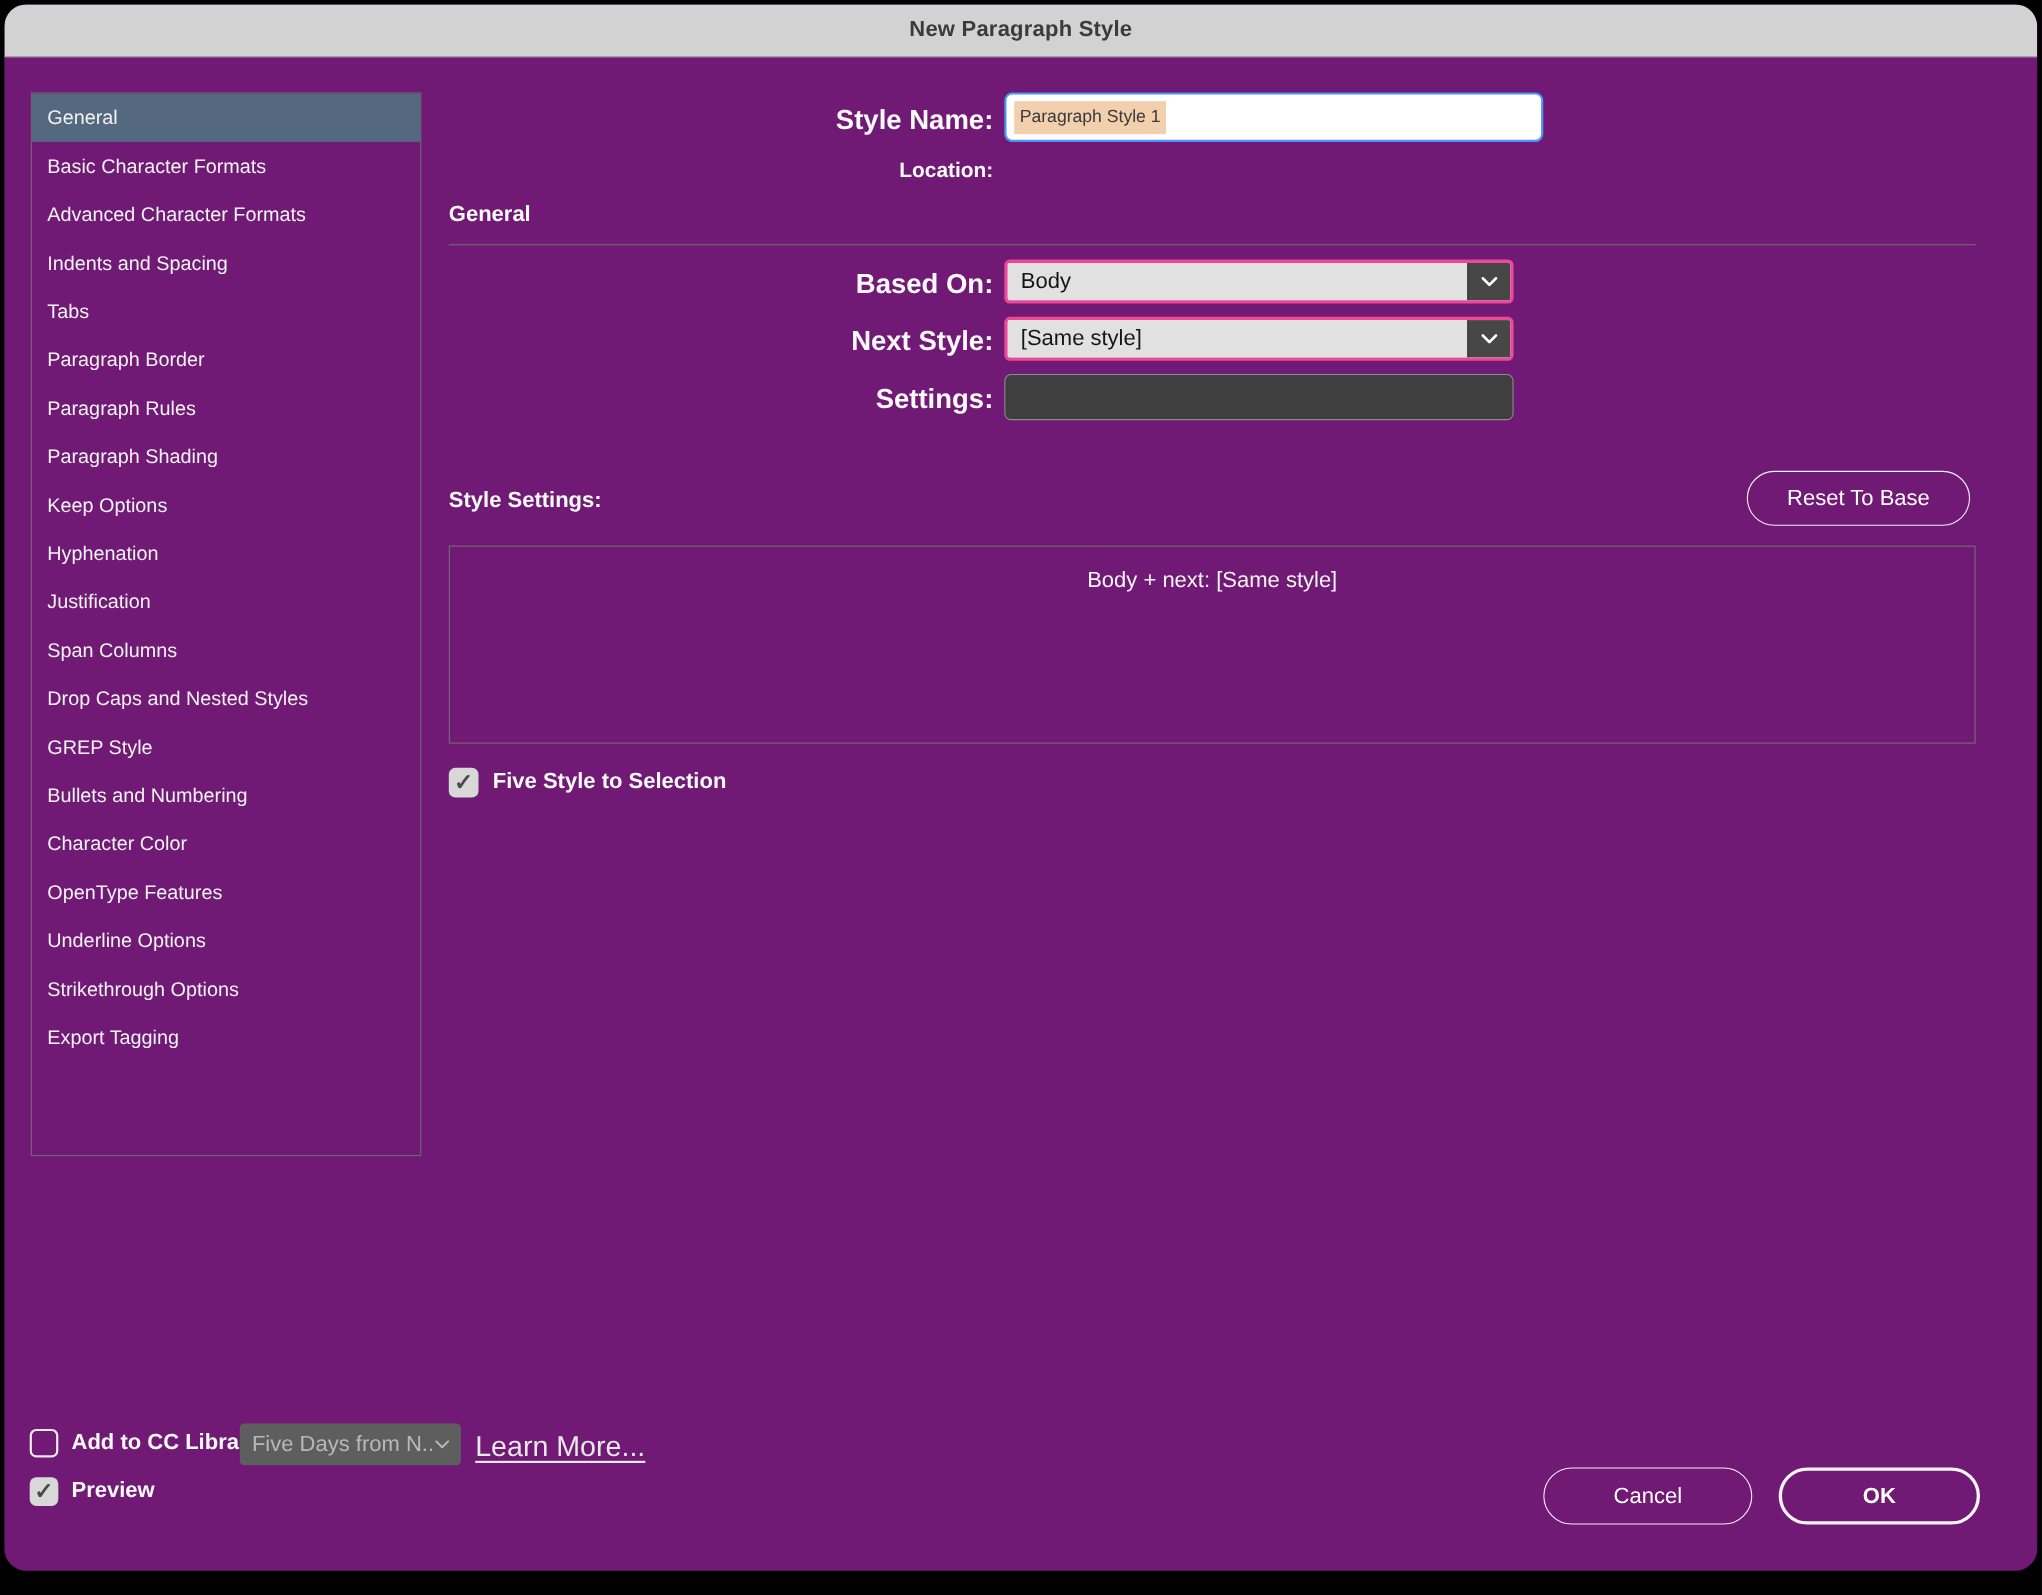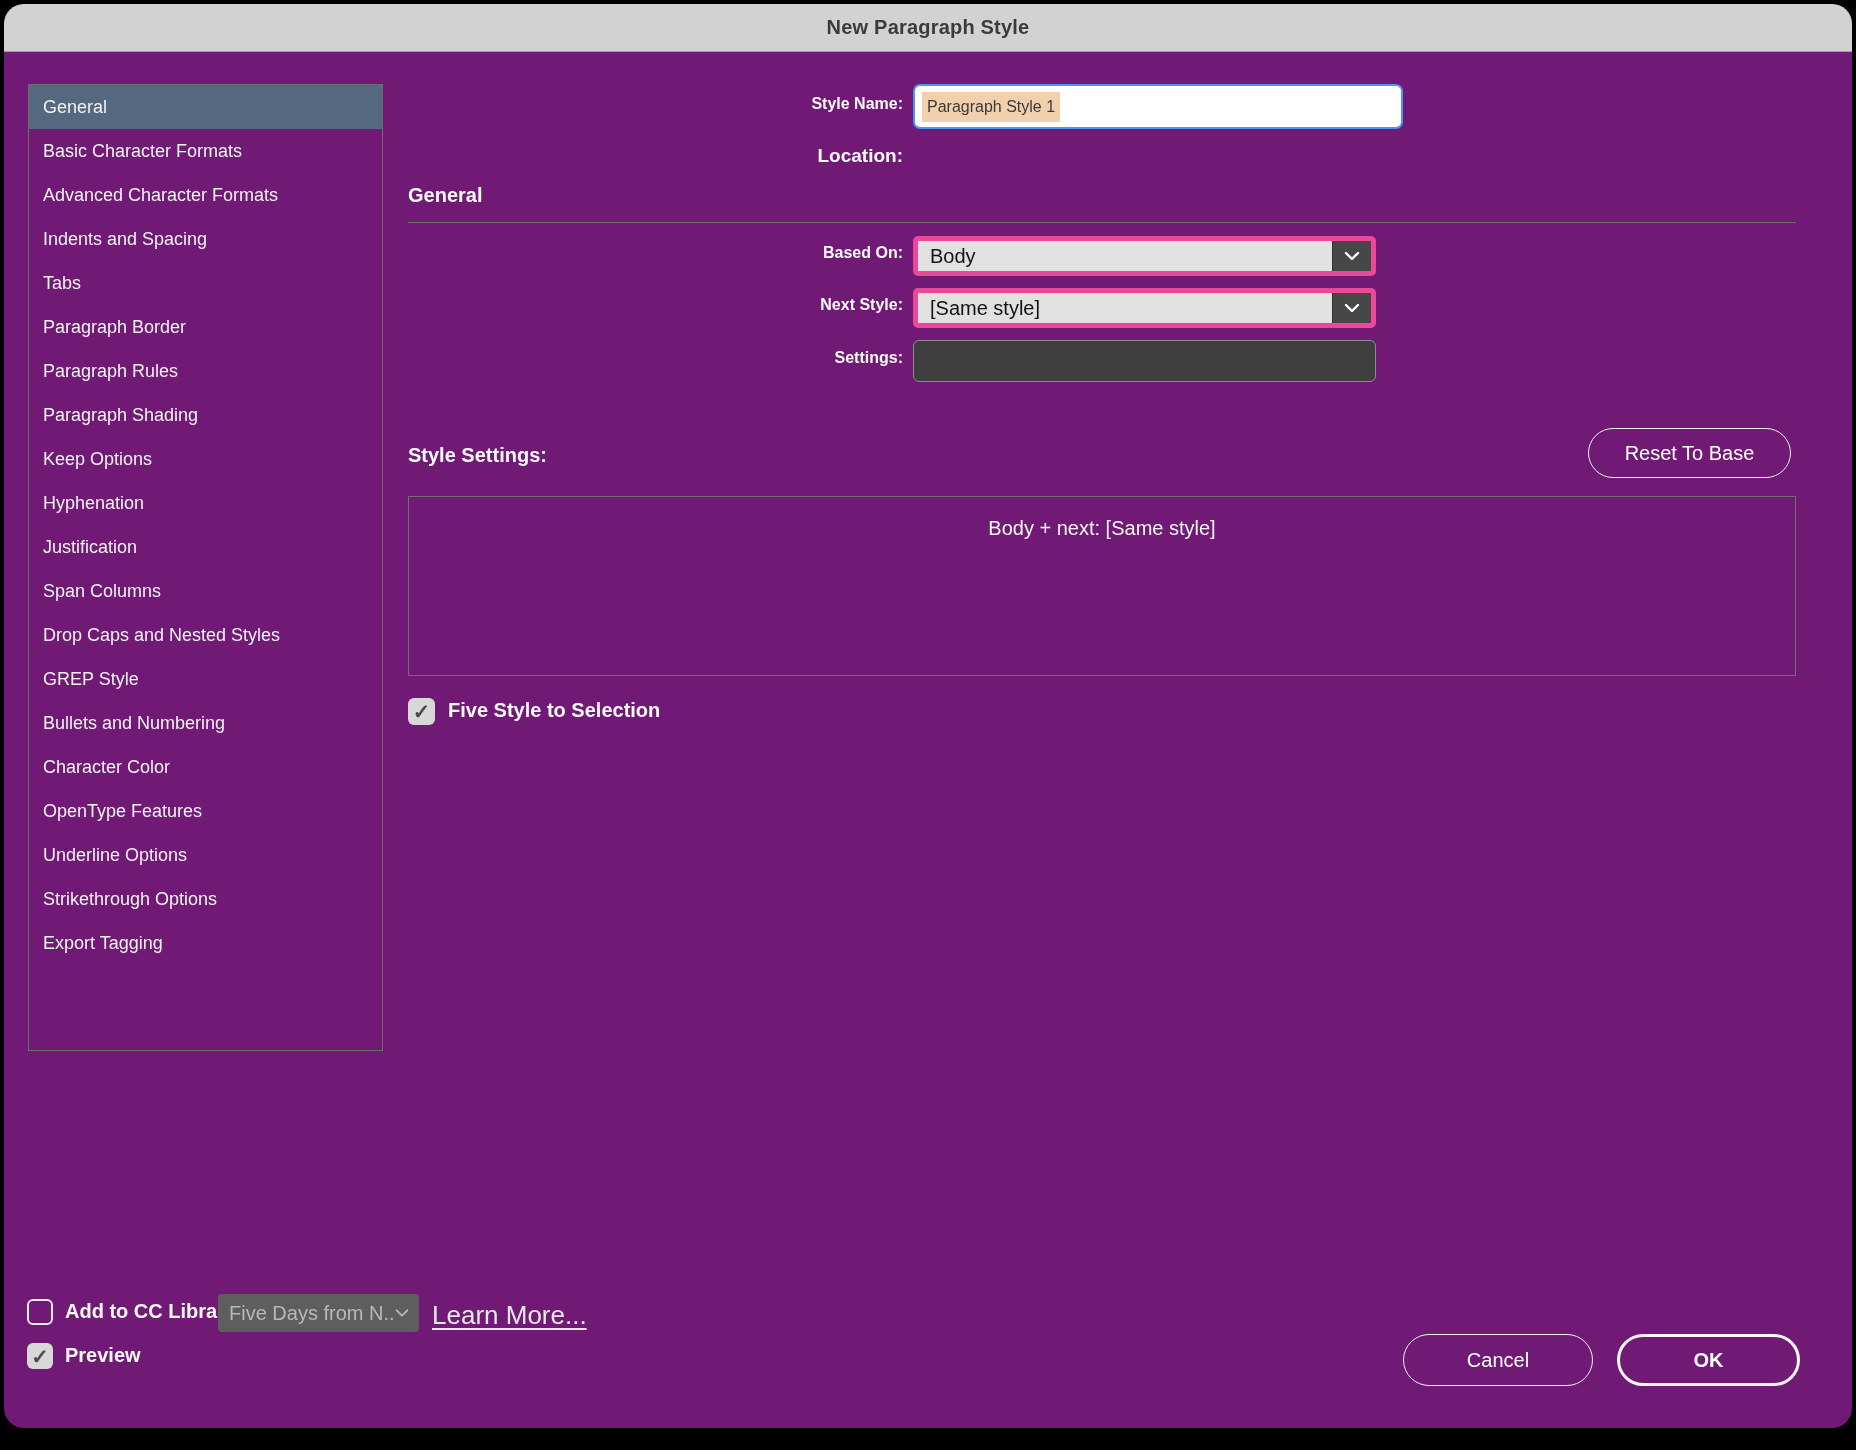--- a/index.html
+++ b/index.html
@@ -11,34 +11,34 @@
   .titlebar .title{font-size:20px;font-weight:bold;color:#3b3b3b;letter-spacing:.2px;}
 
   
   .sidebar{position:absolute;left:24px;top:80px;width:355px;height:967px;border:1px solid #6c6c6c;
     box-sizing:border-box;overflow:hidden;}
   .sb-item{height:44px;display:flex;align-items:center;padding-left:14px;color:#f2f2f2;
     font-size:18px;font-weight:500;cursor:default;}
   .sb-item.selected{background:#54697f;}
 
   
-  .lbl{position:absolute;color:#fafafa;font-size:16px;font-weight:600;white-space:nowrap;}
+  .lbl{position:absolute;color:#fafafa;font-size:25px;font-weight:600;white-space:nowrap;}
   .rlbl{left:520px;width:379px;text-align:right;}
 
   
   .name-input{position:absolute;left:909px;top:80px;width:490px;height:45px;background:#ffffff;
     border:2.5px solid #4a96f7;border-radius:7px;box-sizing:border-box;display:flex;align-items:center;
     padding-left:7px;font-size:16px;color:#3a3a3a;}
   .name-input .sel{background:#f2d0ae;padding:6px 5px;}
 
   .section-title{position:absolute;color:#fafafa;font-size:20px;font-weight:600;}
   .divider{position:absolute;left:404px;width:1388px;height:1px;background:#6d6d6d;}
 
   
-  .dropdown{position:absolute;left:909px;width:463px;height:40px;border:5px solid #ec4899;
+  .dropdown{position:absolute;left:909px;width:463px;height:40px;border:3px solid #ec4899;
     border-radius:5px;overflow:hidden;display:flex;box-sizing:border-box;background:#e1e1e1;cursor:default;}
   .dropdown .val{flex:1;display:flex;align-items:center;padding-left:12px;font-size:20px;color:#141414;
     background:#e1e1e1;}
   .dropdown .chev{width:38px;background:#474747;display:flex;align-items:center;justify-content:center;
     border-left:1px solid #2e2e2e;}
 
   .shortcut-field{position:absolute;left:909px;top:336px;width:463px;height:42px;background:#3f3f3f;
     border:1px solid #8c8c8c;border-radius:6px;box-sizing:border-box;}
 
   .reset-btn{position:absolute;left:1584px;top:424px;width:203px;height:50px;border:1.5px solid #f2f2f2;

